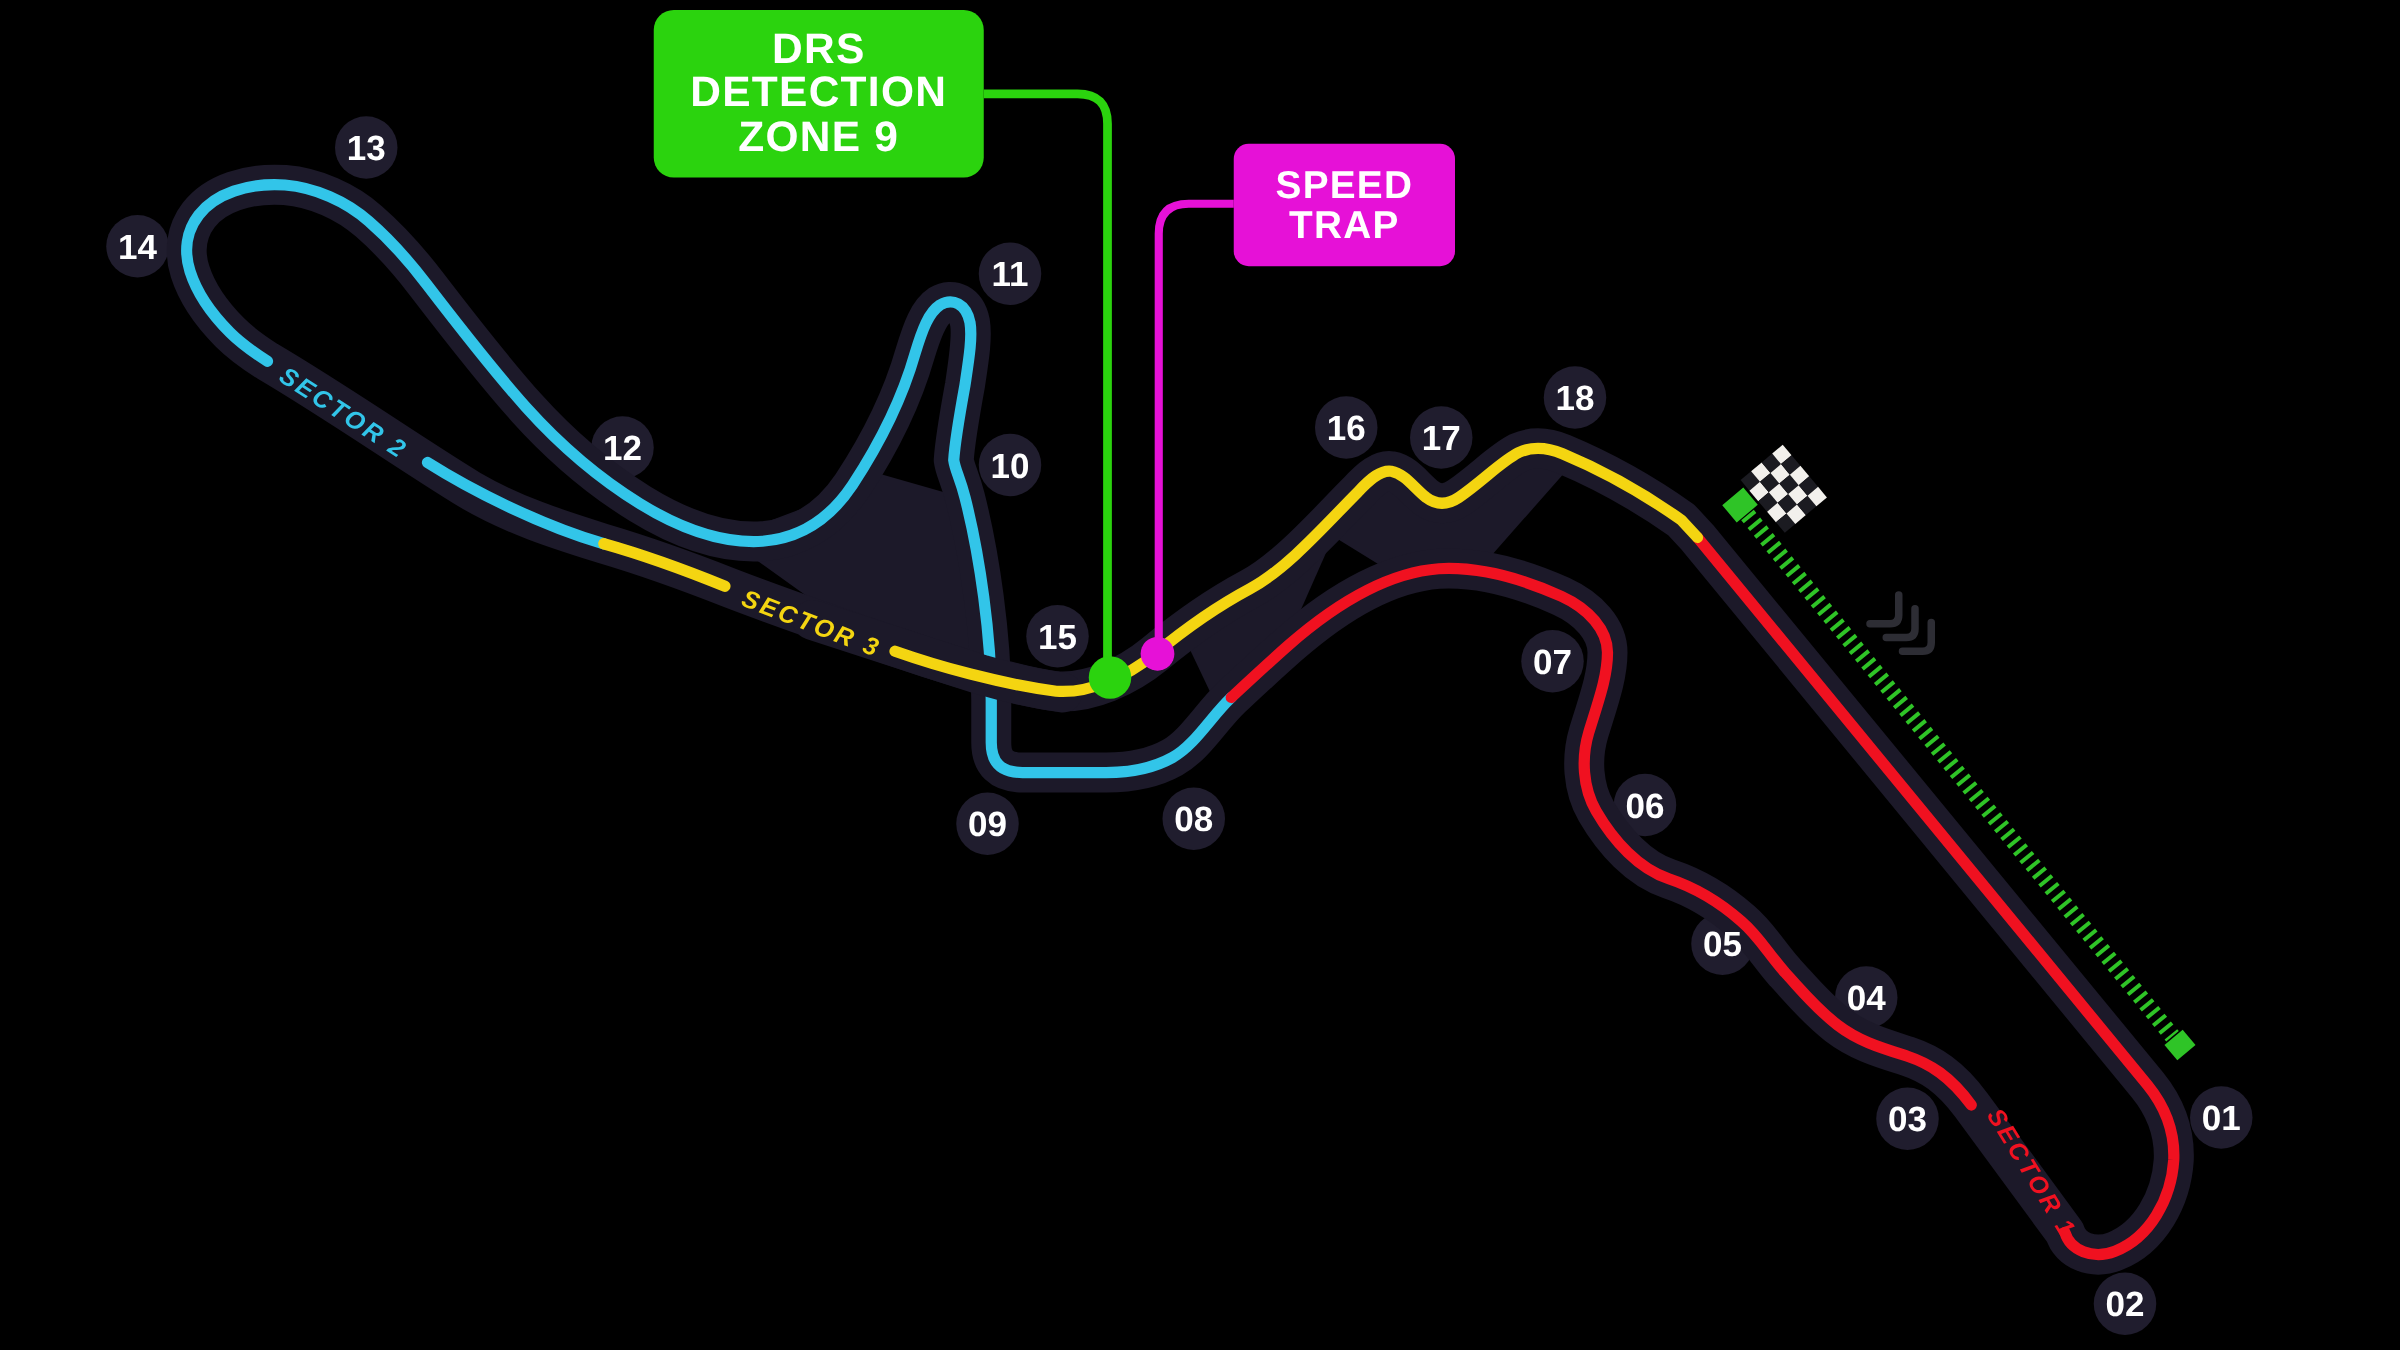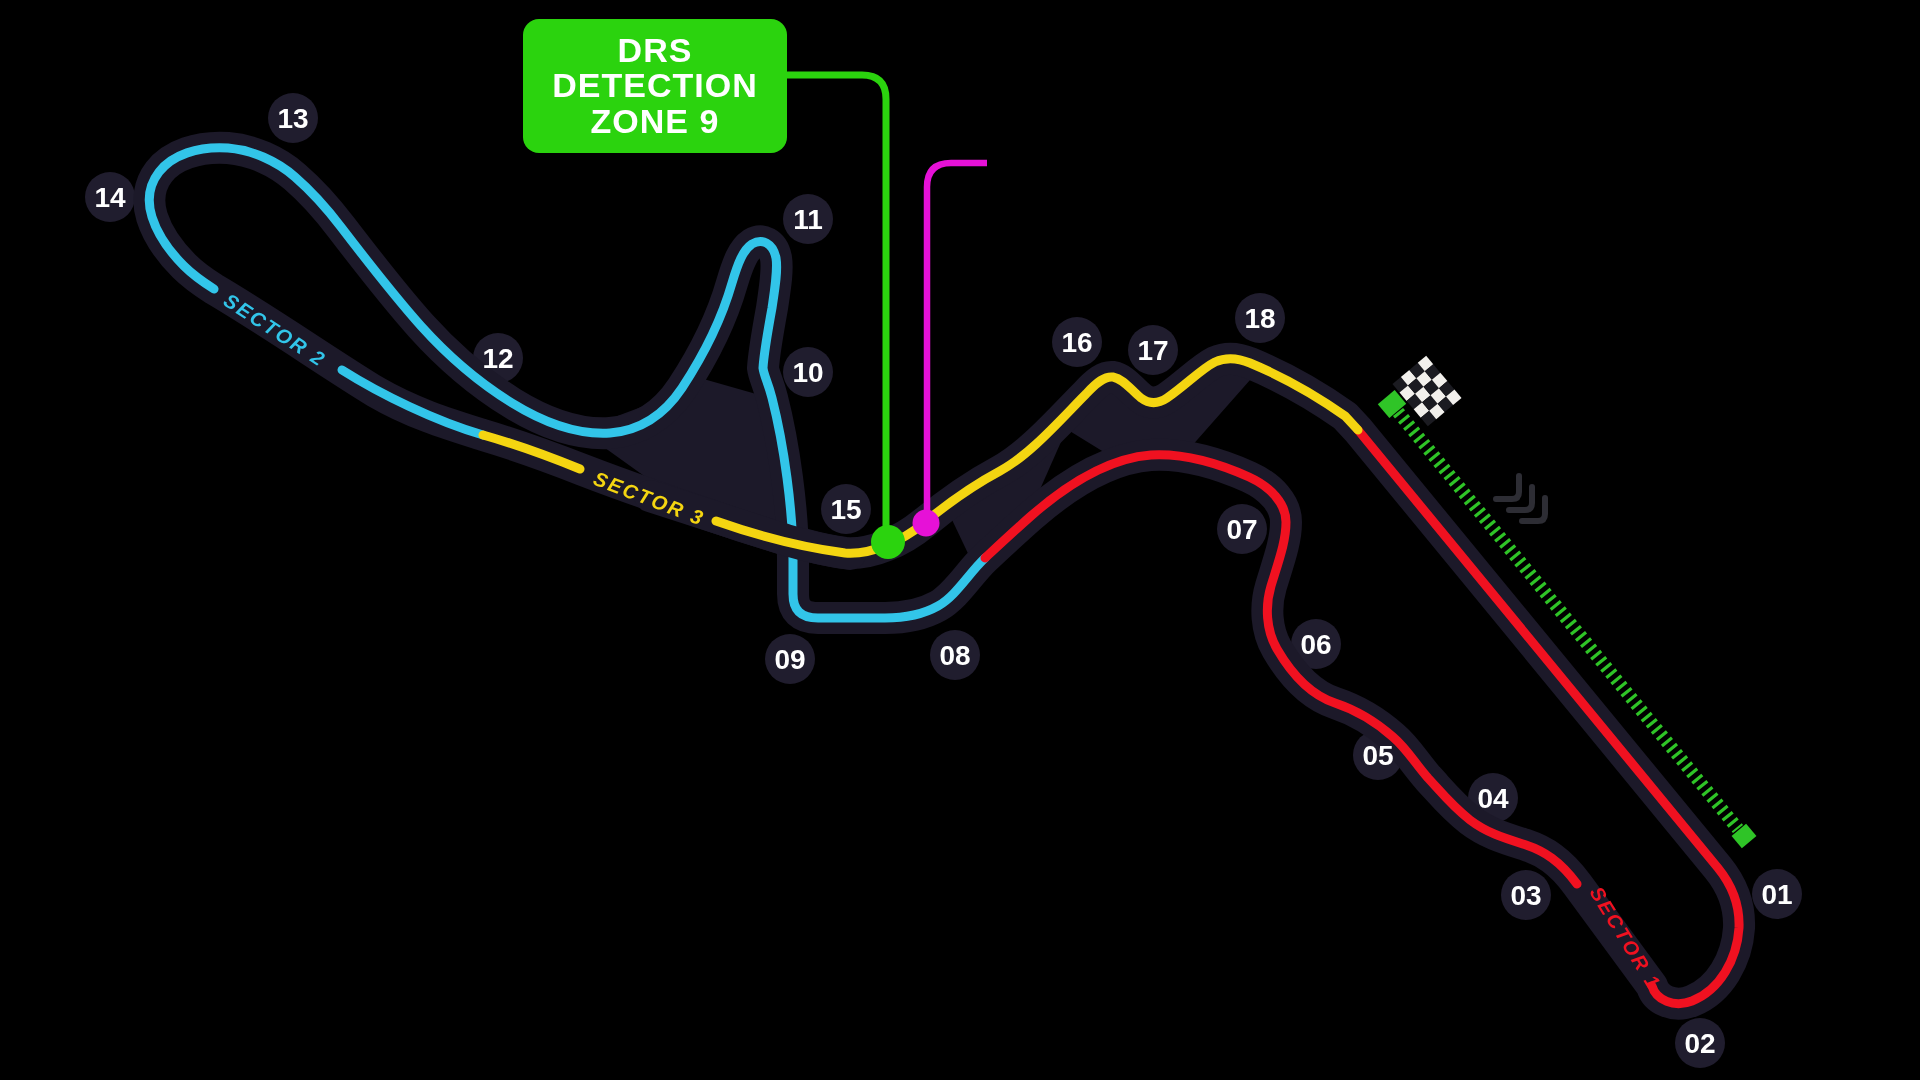--- a/index.html
+++ b/index.html
@@ -2,21 +2,21 @@
 <html><head>
 <meta charset="utf-8">
 <style>
   html,body{margin:0;padding:0;background:#000;}
   #stage{position:relative;width:1920px;height:1080px;background:#000;overflow:hidden;
          font-family:"Liberation Sans",sans-serif;}
   #stage svg{position:absolute;left:0;top:0;}
   .callout{position:absolute;display:flex;flex-direction:column;align-items:center;justify-content:center;
            color:#fff;font-weight:800;text-align:center;border-radius:16px;z-index:5;}
   .callout .ln{line-height:1.03;letter-spacing:1px;}
-  #drs-label{left:523px;top:19px;width:264px;height:134px;font-size:34px;}
+  #drs-label{left:523px;top:8px;width:264px;height:134px;font-size:34px;}
   #speed-trap-label{left:987px;top:115px;width:177px;height:98px;font-size:31px;border-radius:12px;}
   .badge-num{font-family:"Liberation Sans",sans-serif;font-weight:800;font-size:28px;text-anchor:middle;}
   .sector-label{font-family:"Liberation Sans",sans-serif;font-weight:700;font-style:italic;
                 font-size:20px;letter-spacing:2.2px;}
 </style>
 </head>
 <body>
 
 <div id="stage" style="background: rgb(0, 0, 0);">
 
@@ -161,14 +161,18 @@
         <text x="1260" y="318" dy="10" class="badge-num" fill="#ffffff">18</text>
       </g>
 </svg>
 
 <div id="drs-label" class="callout" style="background: rgb(43, 211, 14);">
   <div class="ln">DRS</div>
   <div class="ln">DETECTION</div>
   <div class="ln">ZONE 9</div>
 </div>
 
+<div id="speed-trap-label" class="callout" style="background: rgb(230, 17, 215);">
+  <div class="ln">SPEED</div>
+  <div class="ln">TRAP</div>
+</div>
 
 </div>
 
 </body></html>

